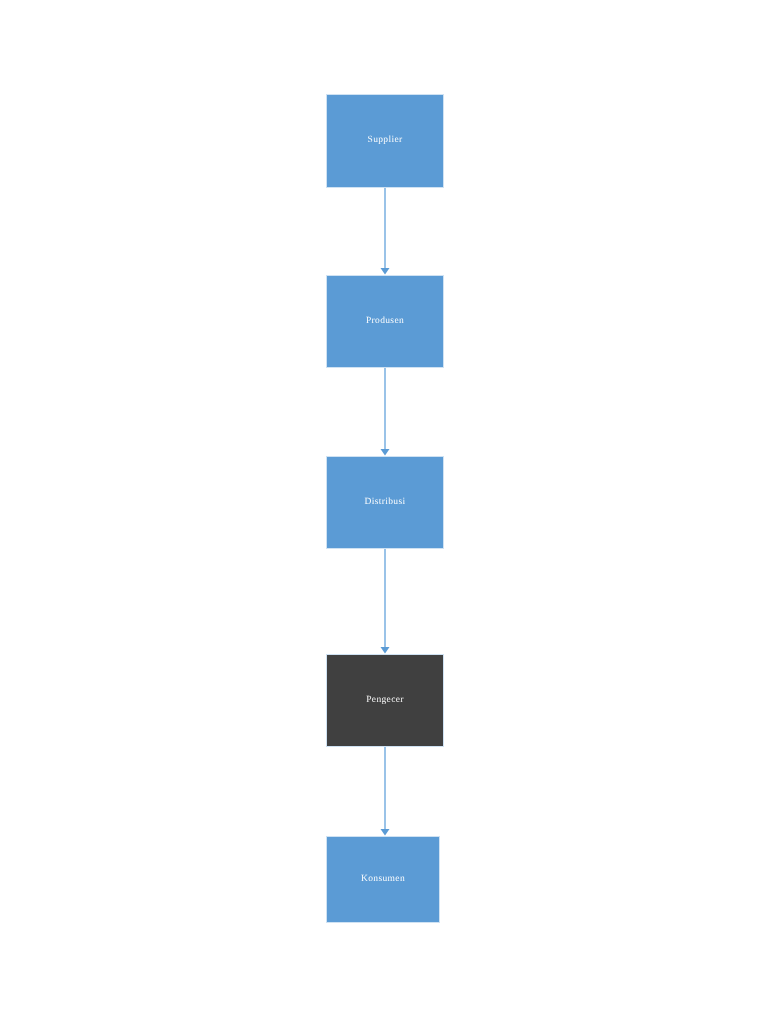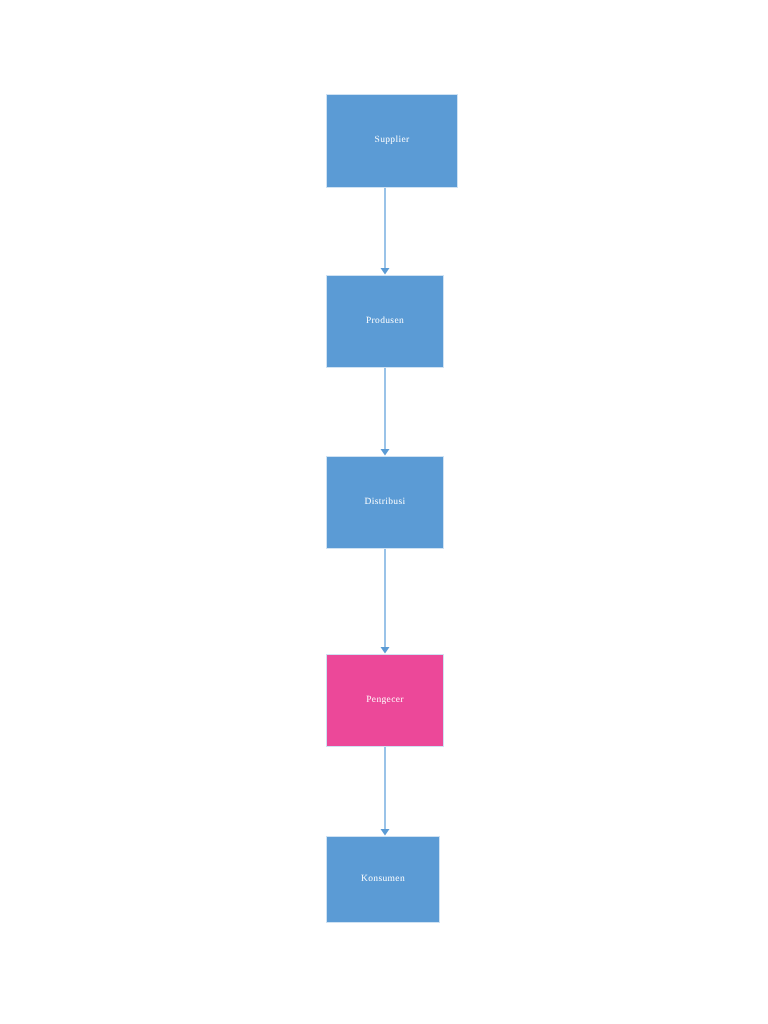--- a/index.html
+++ b/index.html
@@ -71,28 +71,28 @@
       <polygon points="7.5,81 16.5,81 12,87.5" fill="#5B9BD5"></polygon>
     </svg>
     <svg class="connector" width="24" height="105" viewBox="0 0 24 105" style="left: 373px; top: 549px;">
       <line x1="12" y1="0" x2="12" y2="99" stroke="#6FAADE"></line>
       <polygon points="7.5,98 16.5,98 12,104.5" fill="#5B9BD5"></polygon>
     </svg>
     <svg class="connector" width="24" height="89" viewBox="0 0 24 89" style="left: 373px; top: 747px;">
       <line x1="12" y1="0" x2="12" y2="83" stroke="#6FAADE"></line>
       <polygon points="7.5,82 16.5,82 12,88.5" fill="#5B9BD5"></polygon>
     </svg>
-    <div class="node" style="left: 326px; top: 94px; width: 132px; height: 94px; background: rgb(91, 155, 213); border-color: rgb(207, 226, 243); color: rgb(255, 255, 255);">
+    <div class="node" style="left: 326px; top: 94px; width: 118px; height: 94px; background: rgb(91, 155, 213); border-color: rgb(207, 226, 243); color: rgb(255, 255, 255);">
       <span class="node-label">Supplier</span>
     </div>
     <div class="node" style="left: 326px; top: 456px; width: 118px; height: 93px; background: rgb(91, 155, 213); border-color: rgb(207, 226, 243); color: rgb(255, 255, 255);">
       <span class="node-label">Distribusi</span>
     </div>
     <div class="node" style="left: 326px; top: 275px; width: 118px; height: 93px; background: rgb(91, 155, 213); border-color: rgb(207, 226, 243); color: rgb(255, 255, 255);">
       <span class="node-label">Produsen</span>
     </div>
-    <div class="node" style="left: 326px; top: 654px; width: 118px; height: 93px; background: #ec4899; border-color: rgb(207, 226, 243); color: rgb(255, 255, 255);">
+    <div class="node" style="left: 326px; top: 654px; width: 118px; height: 93px; background: #404040; border-color: rgb(207, 226, 243); color: rgb(255, 255, 255);">
       <span class="node-label">Pengecer</span>
     </div>
     <div class="node" style="left: 326px; top: 836px; width: 114px; height: 87px; background: rgb(91, 155, 213); border-color: rgb(207, 226, 243); color: rgb(255, 255, 255);">
       <span class="node-label">Konsumen</span>
     </div>
   </div>
 
 </body></html>

